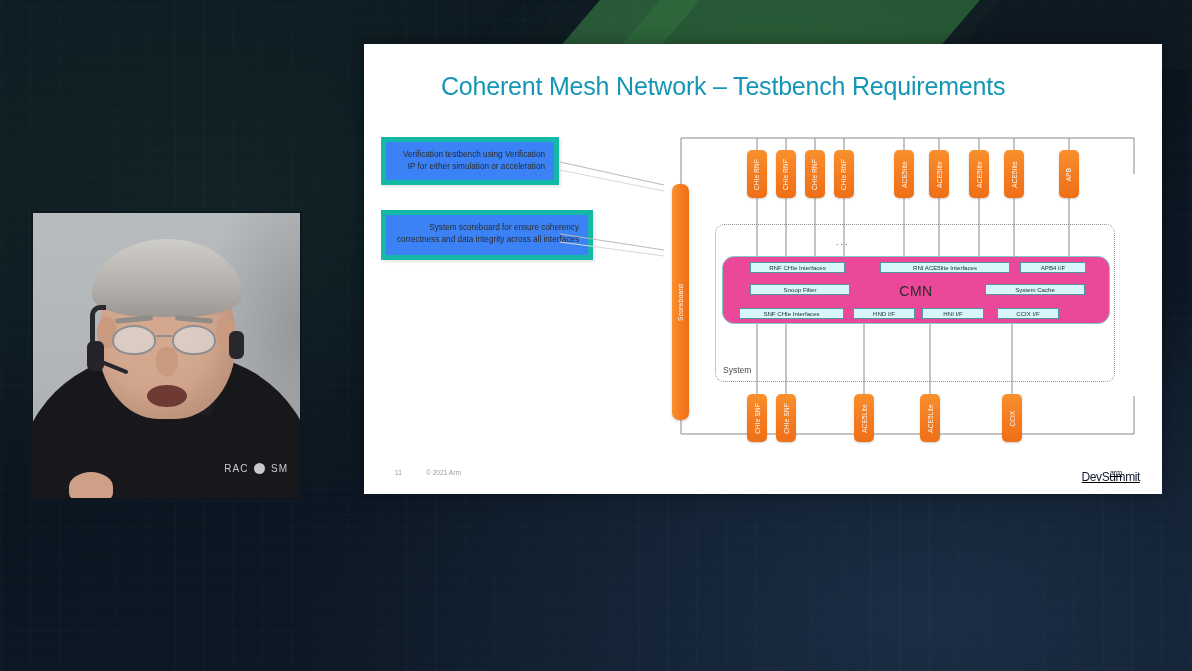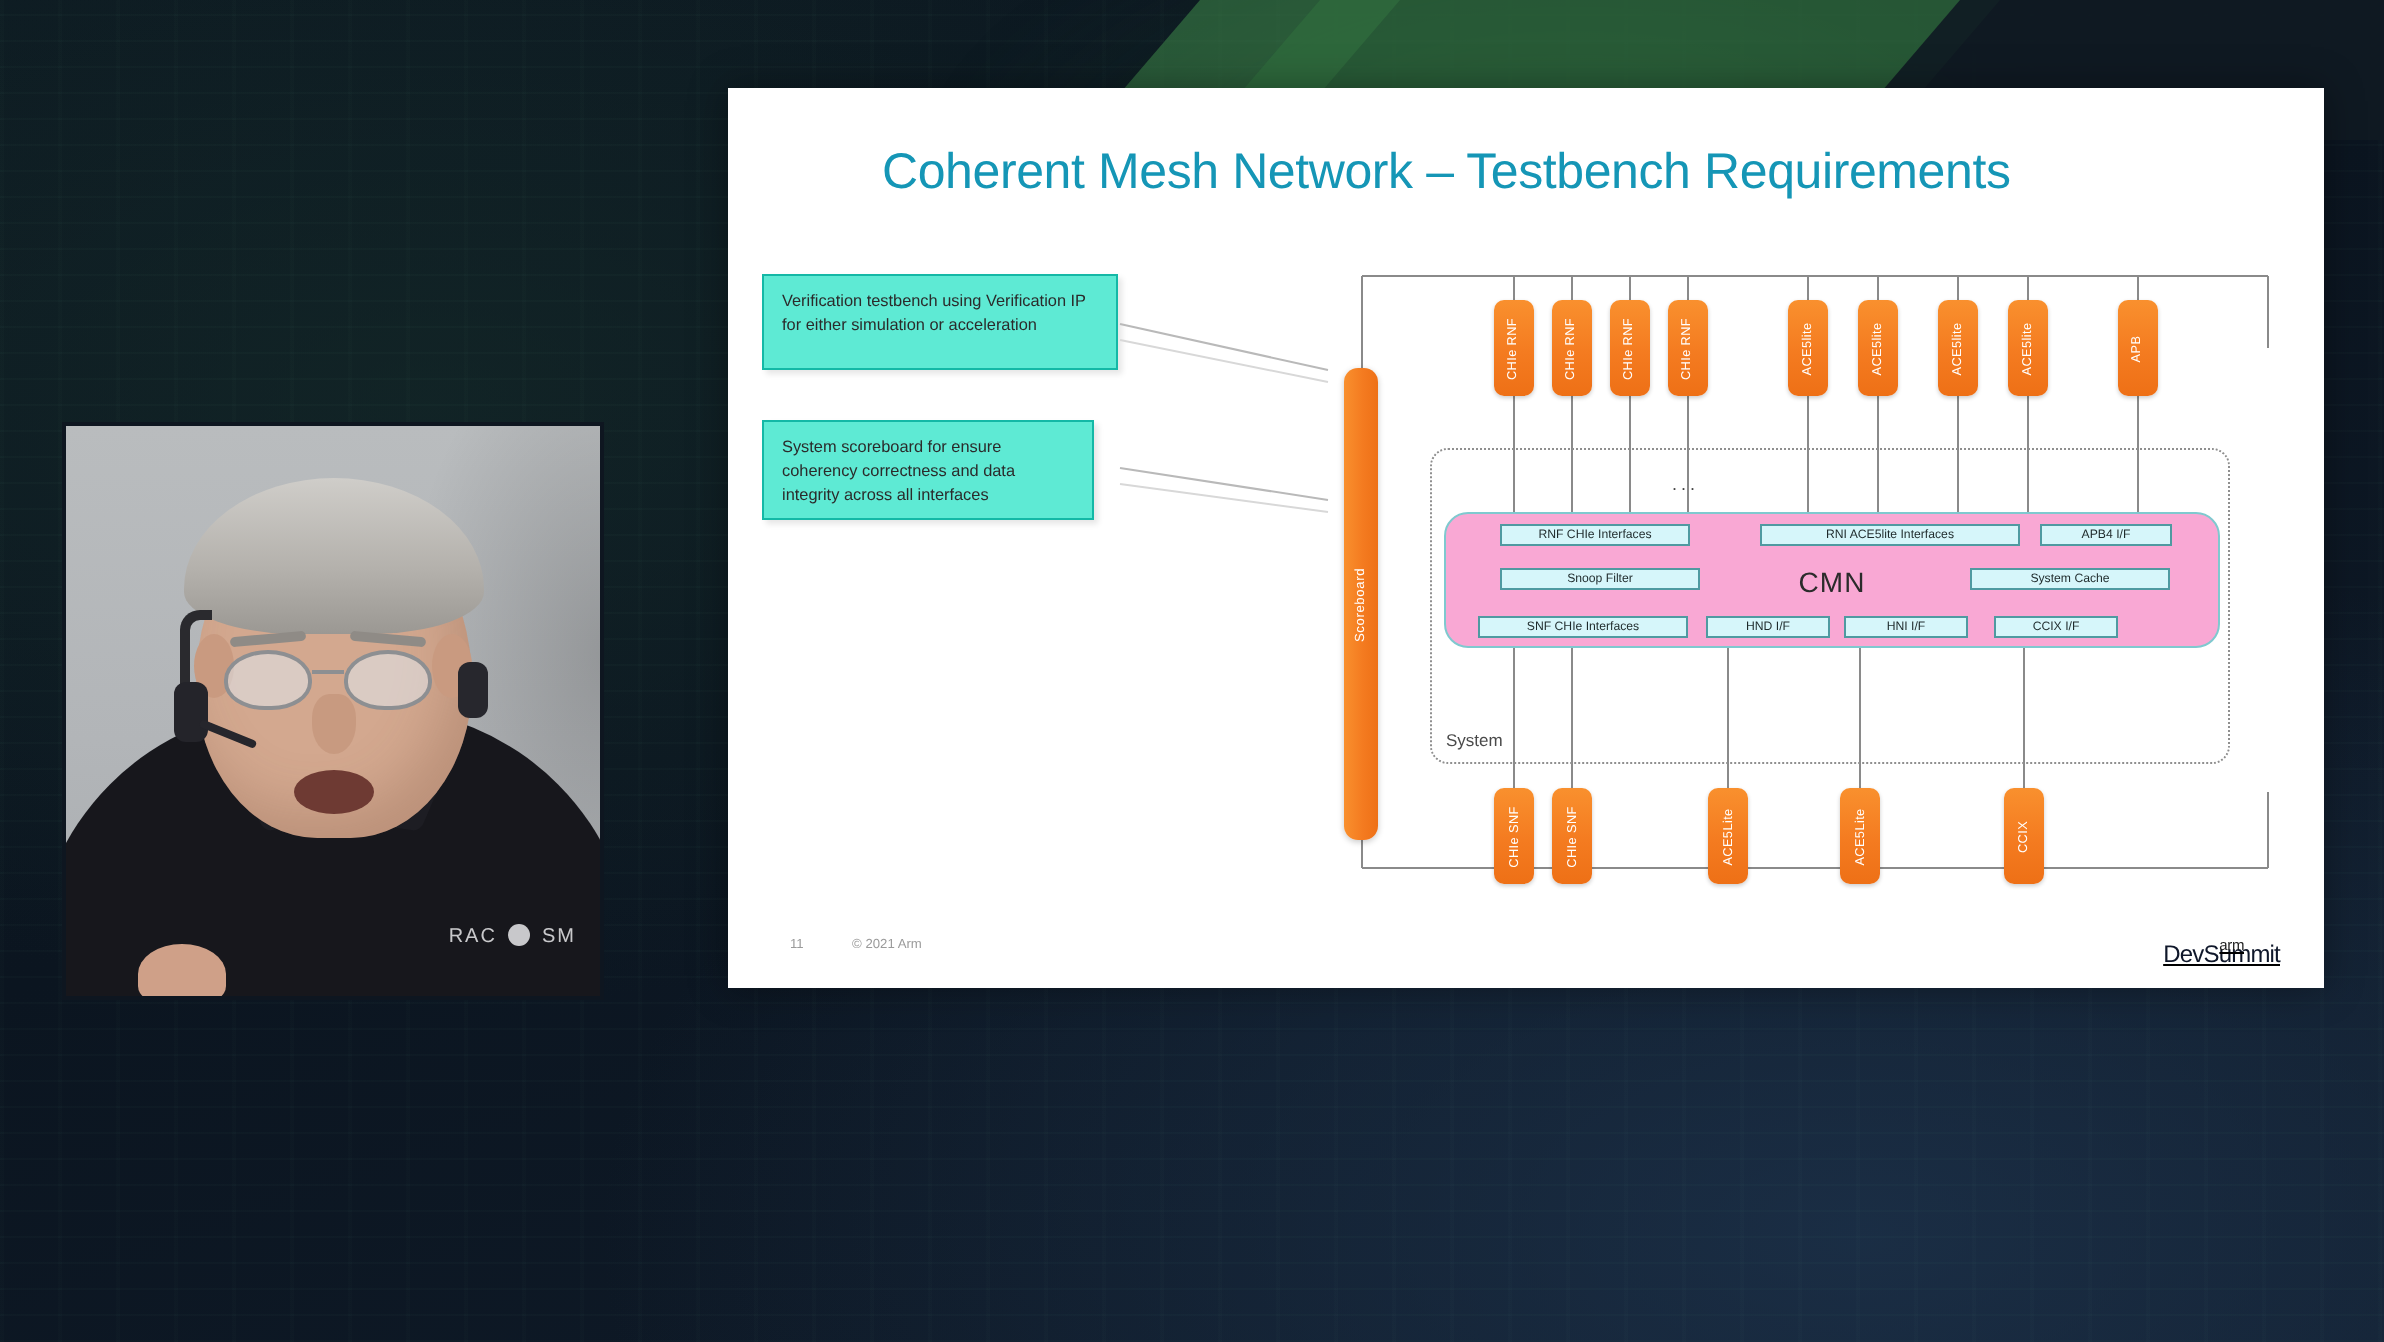--- a/index.html
+++ b/index.html
@@ -155,28 +155,29 @@
   #slide-title {
     position: absolute; left: 34px; top: 28px;
     font-size: 25px; color: #1596b6; letter-spacing: -0.2px;
     white-space: nowrap;
     margin-left: 43px;
   }
 
   
   .callout {
     position: absolute;
-    background: #5eead4;
-    border: 1px solid #14b8a6;
+    background: #3b82f6;
+    border: 5px solid #14b8a6;
     box-shadow: 2px 2px 3px rgba(0,0,0,0.10);
     font-size: 8.2px; line-height: 1.46; color: #2b2b2b;
     padding: 7px 9px;
+    text-align: right;
   }
   #callout-1 { left: 17px; top: 93px; width: 178px; height: 48px; }
-  #callout-2 { left: 17px; top: 166px; width: 166px; height: 50px; }
+  #callout-2 { left: 17px; top: 166px; width: 212px; height: 50px; }
 
   
   #leaders { position: absolute; left: 0; top: 0; width: 798px; height: 450px; pointer-events: none; }
 
   
   #diagram { position: absolute; left: 0; top: 0; width: 798px; height: 450px; }
 
   .blk-orange {
     position: absolute;
     background: linear-gradient(180deg, #f9902e 0%, #f47b20 55%, #ee7016 100%);
@@ -215,21 +216,21 @@
   #verilog-label {
     position: absolute; left: 357px; top: 321px;
     font-size: 8.5px; color: #4a4a4a;
     background: #ffffff; padding: 0 2px;
   }
 
   
   #cmn {
     position: absolute; left: 358px; top: 212px;
     width: 388px; height: 68px;
-    background: #f9a8d4;
+    background: #ec4899;
     border: 1px solid #7fc9cf;
     border-radius: 12px;
   }
   #cmn-title {
     position: absolute; left: 0; right: 0; top: 26px;
     text-align: center; font-size: 14px; color: #2b2b2b; letter-spacing: .5px;
   }
   .iface {
     position: absolute;
     background: #d6f6fa;

